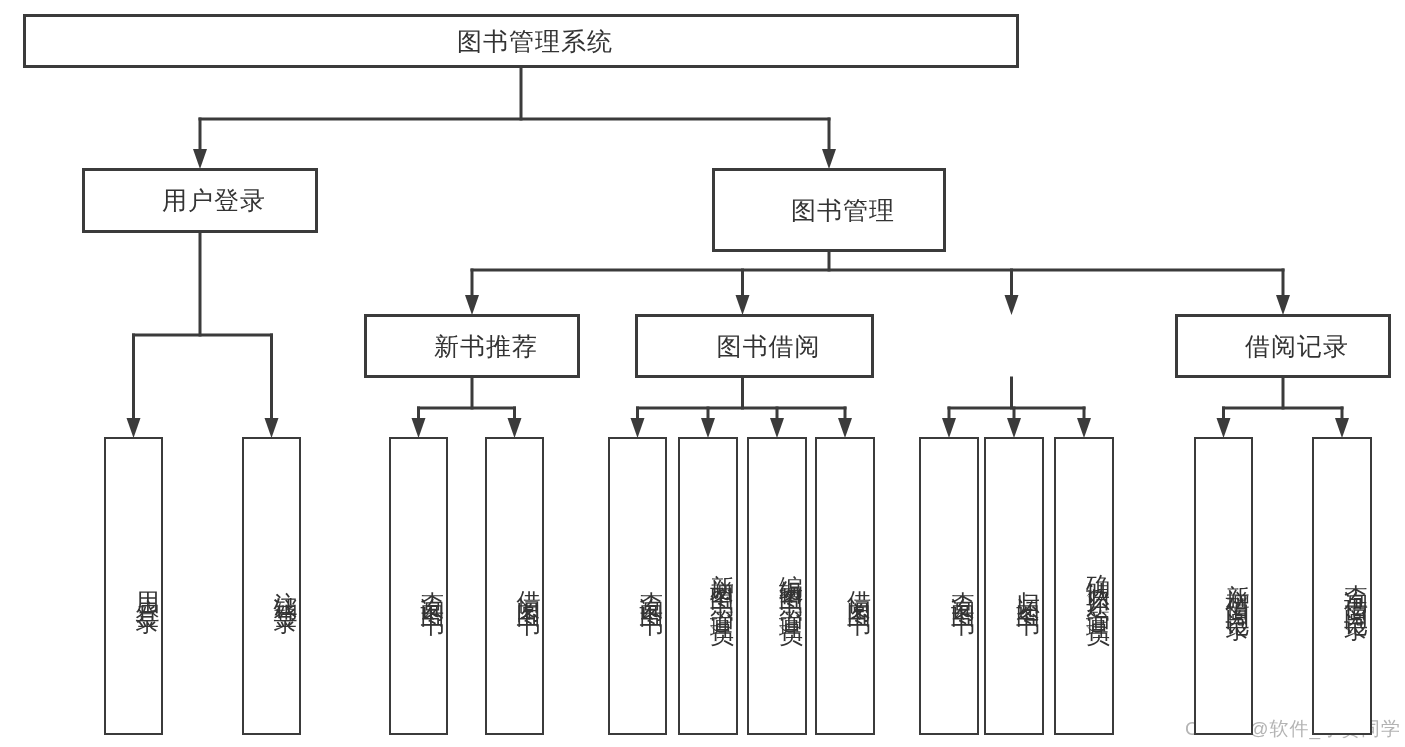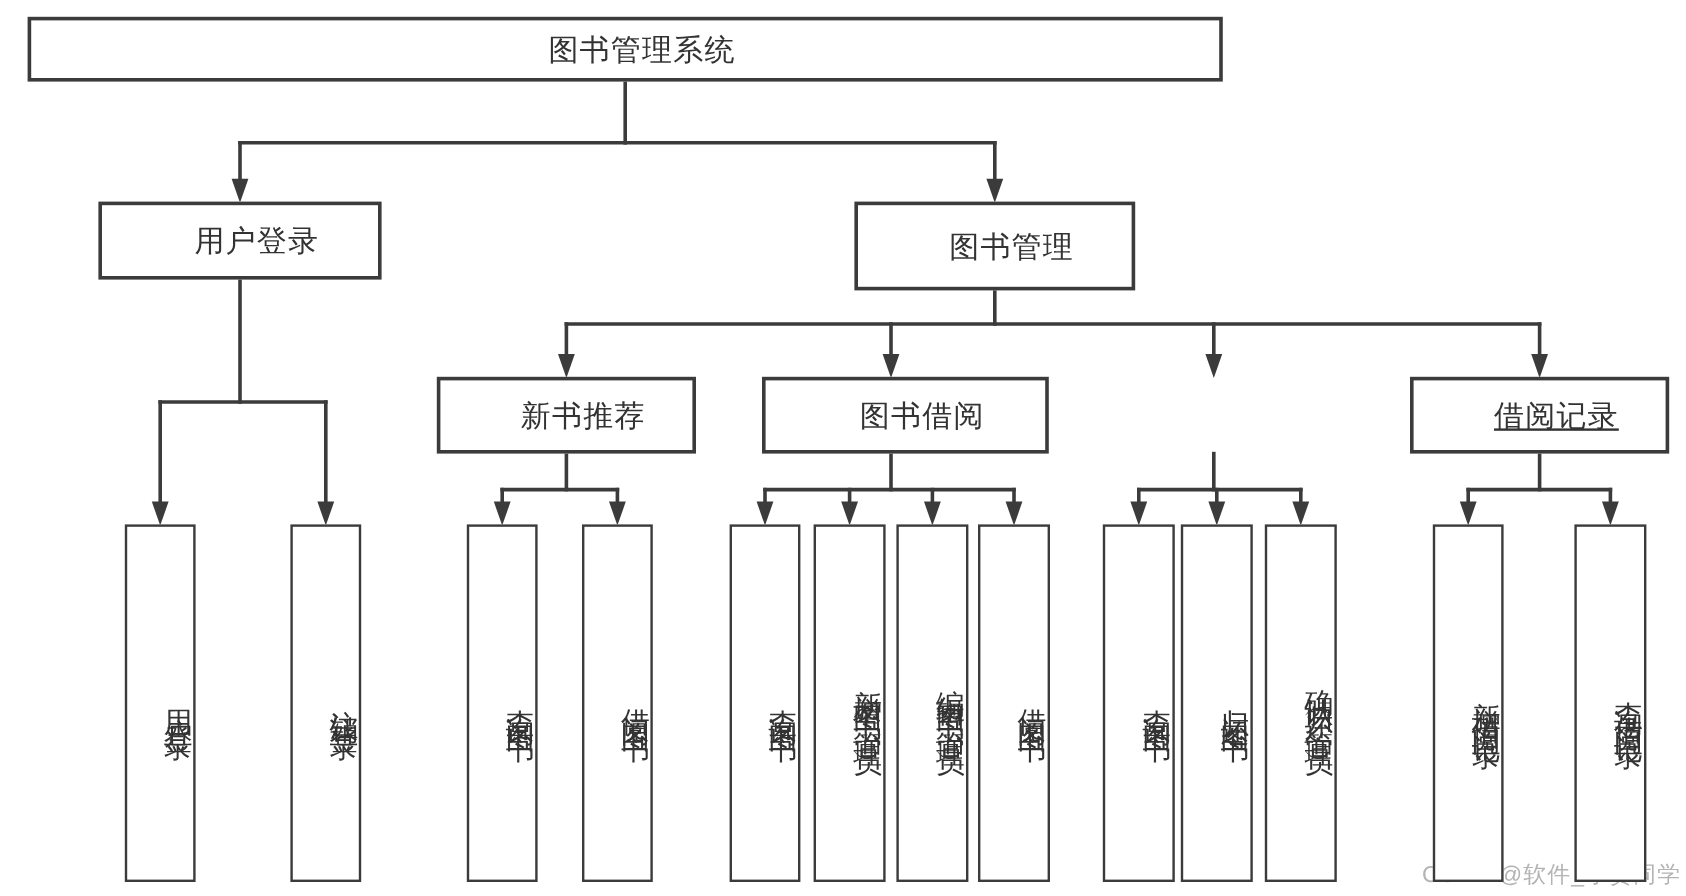--- a/index.html
+++ b/index.html
@@ -112,30 +112,30 @@
       <polygon points="1335,418 1349,418 1342,438" fill="#3b3b3b"></polygon>
     </svg>
 
   <div id="watermark">CSDN @软件_小贺同学</div>
 <div class="node node-h" style="left: 23px; top: 14px; width: 996px; height: 54px;">
       <span class="lbl">图书管理系统</span>
     </div>
     <div class="node node-h" style="left: 82px; top: 168px; width: 236px; height: 65px;">
       <span class="lbl">用户登录</span>
     </div>
-    <div class="node node-h" style="left: 712px; top: 168px; width: 234px; height: 74px;">
+    <div class="node node-h" style="left: 712px; top: 168px; width: 234px; height: 84px;">
       <span class="lbl">图书管理</span>
     </div>
     <div class="node node-h" style="left: 364px; top: 314px; width: 216px; height: 64px;">
       <span class="lbl">新书推荐</span>
     </div>
     <div class="node node-h" style="left: 635px; top: 314px; width: 239px; height: 64px;">
       <span class="lbl">图书借阅</span>
     </div>
-    <div class="node node-h" style="left: 1175px; top: 314px; width: 216px; height: 64px; text-decoration: underline;">
+    <div class="node node-h" style="left: 1175px; top: 314px; width: 216px; height: 64px;">
       <span class="lbl">借阅记录</span>
     </div>
     <div class="node node-v" style="left: 104px; top: 437px; width: 59px; height: 298px;">
       <span class="lbl">用户登录</span>
     </div>
     <div class="node node-v" style="left: 242px; top: 437px; width: 59px; height: 298px;">
       <span class="lbl">注销登录</span>
     </div>
     <div class="node node-v" style="left: 389px; top: 437px; width: 59px; height: 298px;">
       <span class="lbl">查询图书</span>

